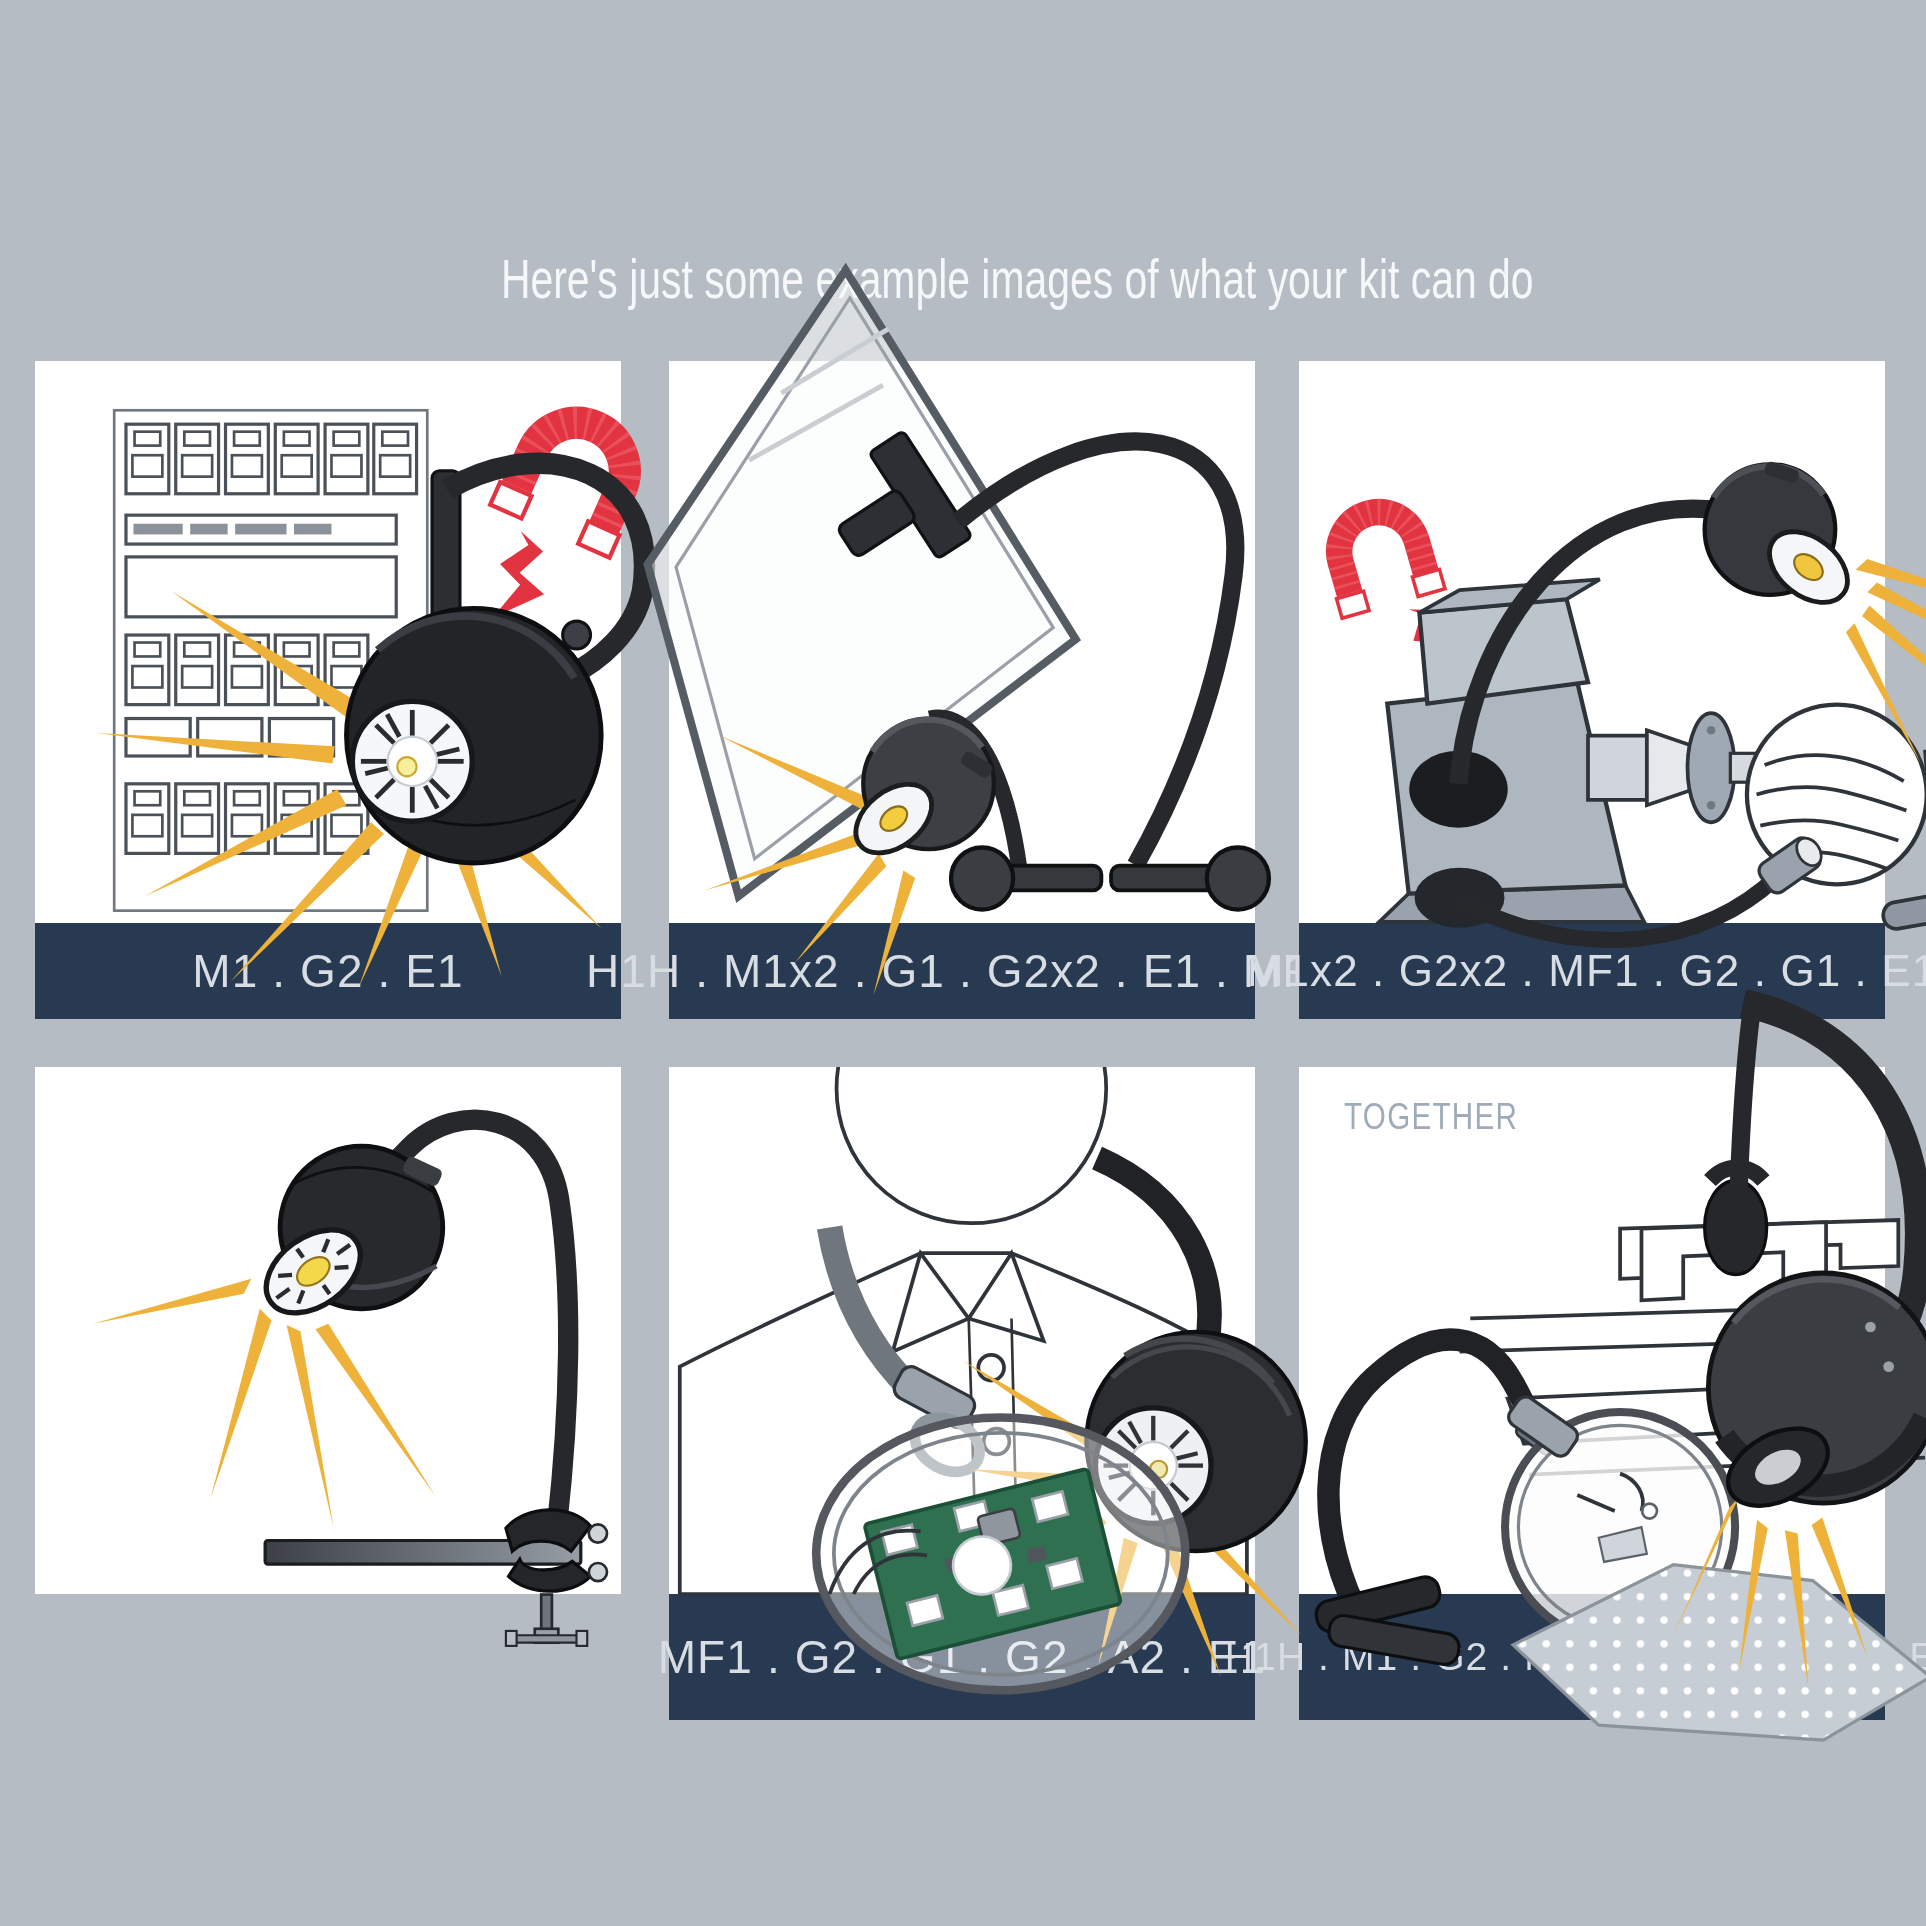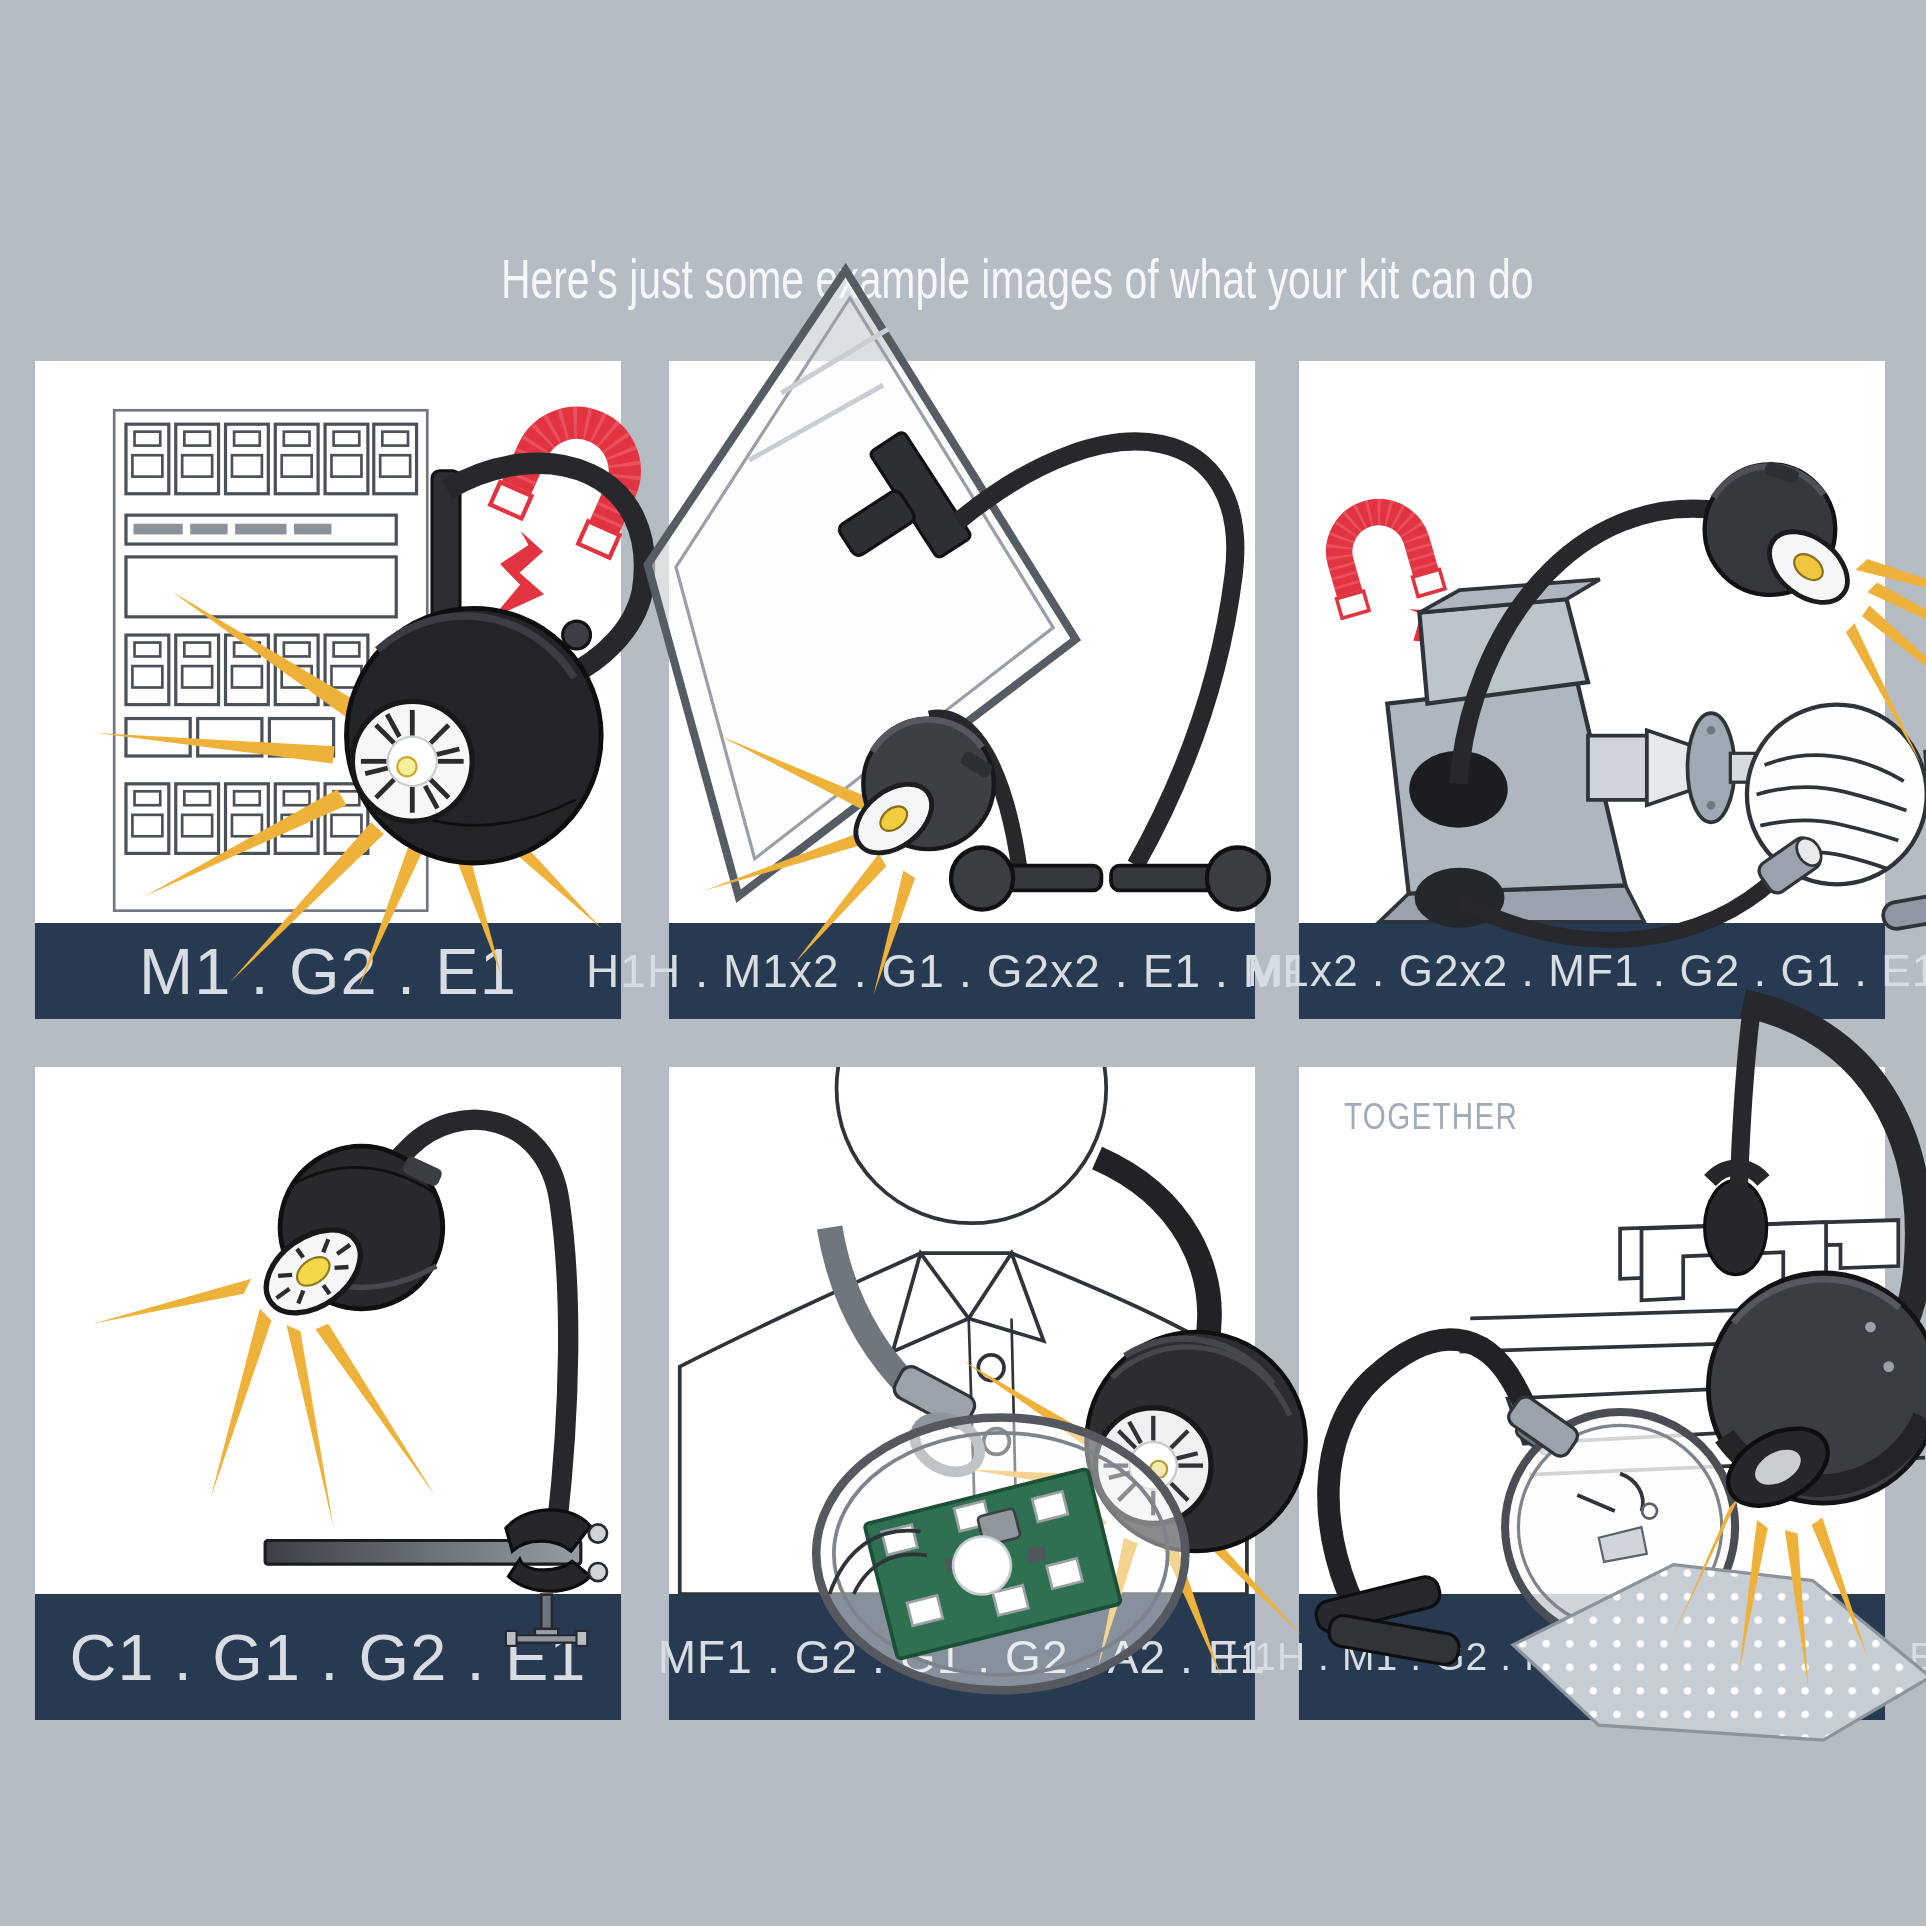--- a/index.html
+++ b/index.html
@@ -17,21 +17,21 @@
   .col1{left:35px}.col2{left:669px}.col3{left:1299px}
   .row1{top:361px}.row2{top:1067px}
   .panel-white{position:relative;width:100%;background:var(--panel-background,#ffffff);}
   .row1 .panel-white{height:562px}
   .row2 .panel-white{height:527px}
   .caption{position:relative;z-index:1;width:100%;background:var(--caption-bar,#273a51);
     color:var(--caption-text,#d8dde3);display:flex;align-items:center;justify-content:center;
     white-space:nowrap;letter-spacing:1.1px;}
   .row1 .caption{height:96px}
   .row2 .caption{height:126px}
-  .cap-m{font-size:65px}.cap-s{font-size:46px}.cap-t{font-size:44px}.cap-xs{font-size:39px}
+  .cap-m{font-size:46px}.cap-s{font-size:46px}.cap-t{font-size:44px}.cap-xs{font-size:39px}
   .art{position:absolute;left:0;top:0;width:100%;height:100%;z-index:2;}
   svg{overflow:visible;display:block;}
   .ray{fill:var(--light-ray,#eeb23b);}
   .magnet{stroke:var(--magnet-red,#e23440);fill:none;}
   .magnet-f{fill:var(--magnet-red,#e23440);}
   .ln{stroke:#2f343a;fill:#ffffff;stroke-width:7;}
   .lnn{stroke:#2f343a;fill:none;stroke-width:7;}
   .gneck{stroke:#26282b;fill:none;}
   .together{position:absolute;left:45px;top:29px;z-index:3;color:var(--together-label,#9fabb8);
     font-size:37px;font-weight:normal;letter-spacing:1.6px;}
@@ -270,23 +270,20 @@
             <line x1="520" y1="414" x2="520" y2="434"></line>
           <line x1="462" y1="350" x2="484" y2="364"></line>
             <line x1="556" y1="400" x2="578" y2="414"></line>
           <line x1="462" y1="414" x2="484" y2="400"></line>
             <line x1="556" y1="364" x2="578" y2="350"></line>
         </g>
         <ellipse cx="520" cy="382" rx="34" ry="22" transform="rotate(-36 520 382)" fill="#f3d84a" stroke="#94761f" stroke-width="4"></ellipse>
       </g>
     </svg>
   </div>
-  <div class="caption cap-m">
-    <span>C1 . G1 . G2 . E1</span>
-  </div>
 </div>
 
 <div class="panel row2 col2">
   <div class="panel-white">
     <svg class="art" viewBox="0 0 1095 985">
       <defs>
           <clipPath id="clipTop">
             <rect x="-40" y="0" width="1200" height="1400"></rect>
           </clipPath>
         </defs>

